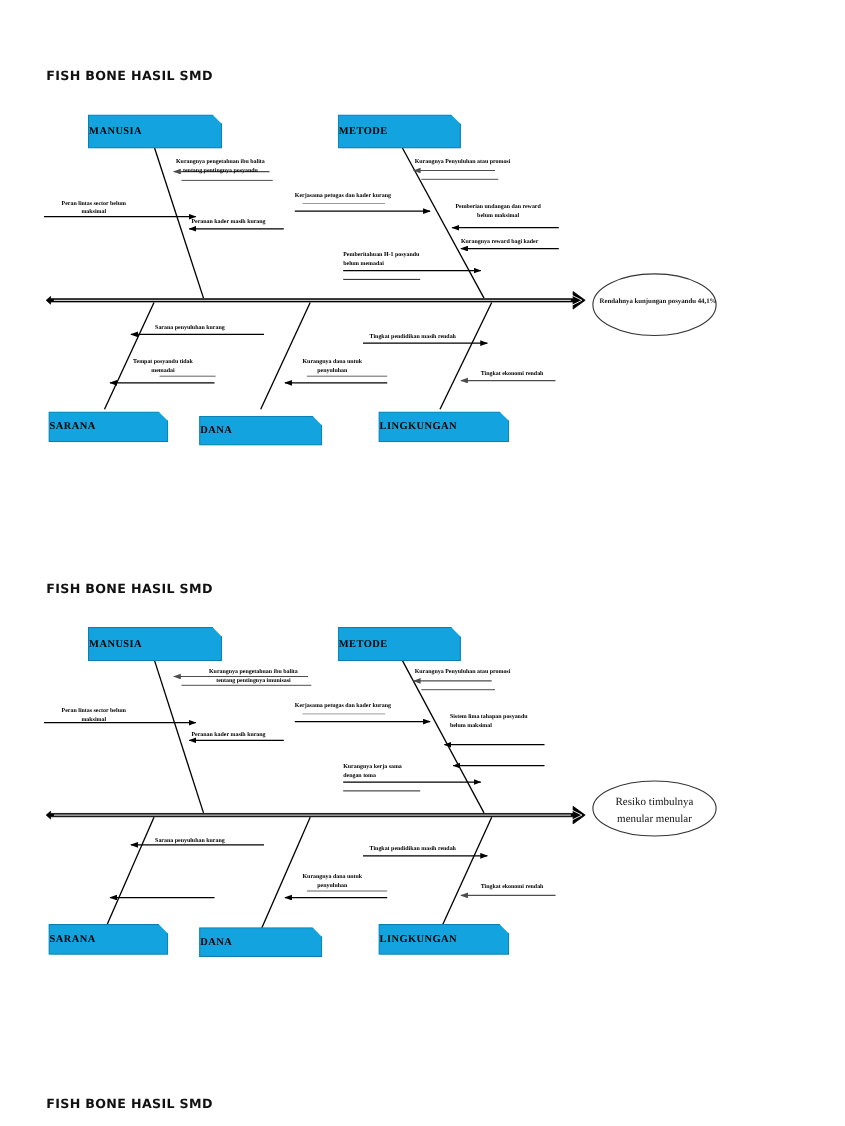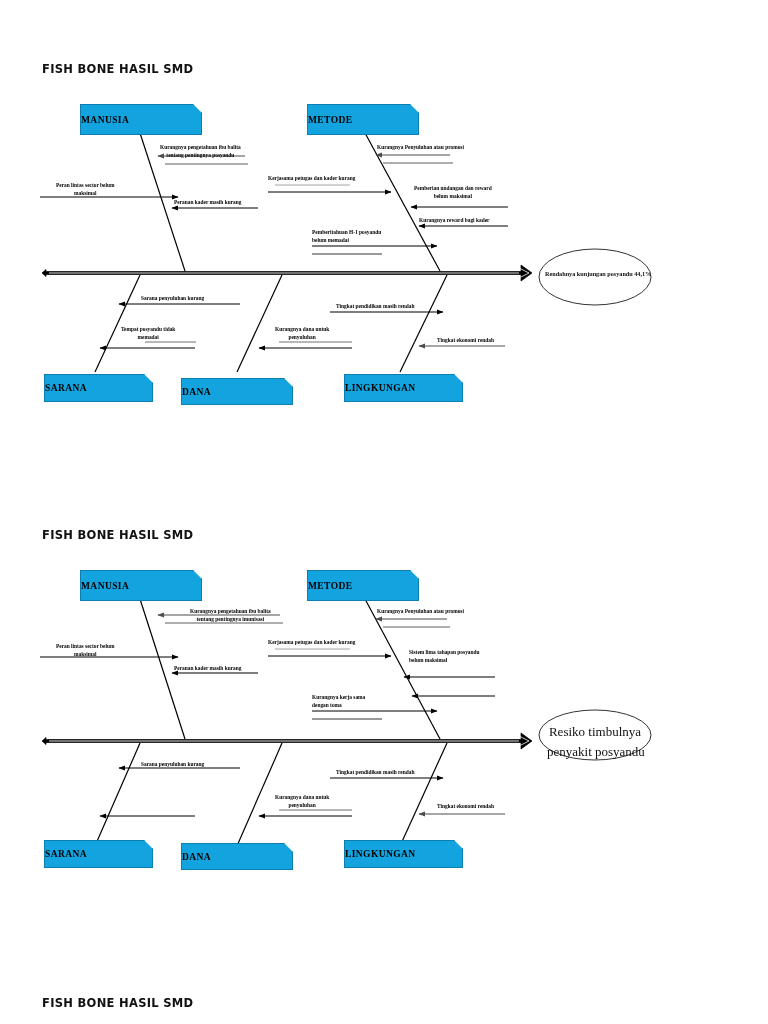--- a/index.html
+++ b/index.html
@@ -53,21 +53,21 @@
     position: absolute;
     font-size: 5.4px;
     font-weight: bold;
     color: #000;
     line-height: 1.55;
     white-space: nowrap;
   }
   .cause-label.center { text-align: center; }
   .effect-text {
     position: absolute;
-    font-size: 13px;
+    font-size: 10px;
     text-align: center;
     line-height: 1.5;
     color: #111;
     white-space: nowrap;
   }
 </style>
 </head>
 <body>
 
 <div class="page">
@@ -297,18 +297,18 @@
   <div class="cause-label center" style="left:275px; top:793px;">
     <div>Kurangnya dana untuk</div>
     <div>penyuluhan</div>
   </div>
 
   <div class="cause-label" style="left:336px; top:768px;">Tingkat  pendidikan masih rendah</div>
   <div class="cause-label" style="left:437px; top:802px;">Tingkat ekonomi rendah</div>
 
   <div class="effect-text" style="left:547px; top:722px; width:96px;">
     <div>Resiko timbulnya</div>
-    <div>penyakit posyandu</div>
+    <div>menular menular</div>
   </div>
 
   <div class="doc-title" style="left:42px; top:996px;">FISH BONE HASIL SMD</div>
 
 </div>
 
 </body></html>

